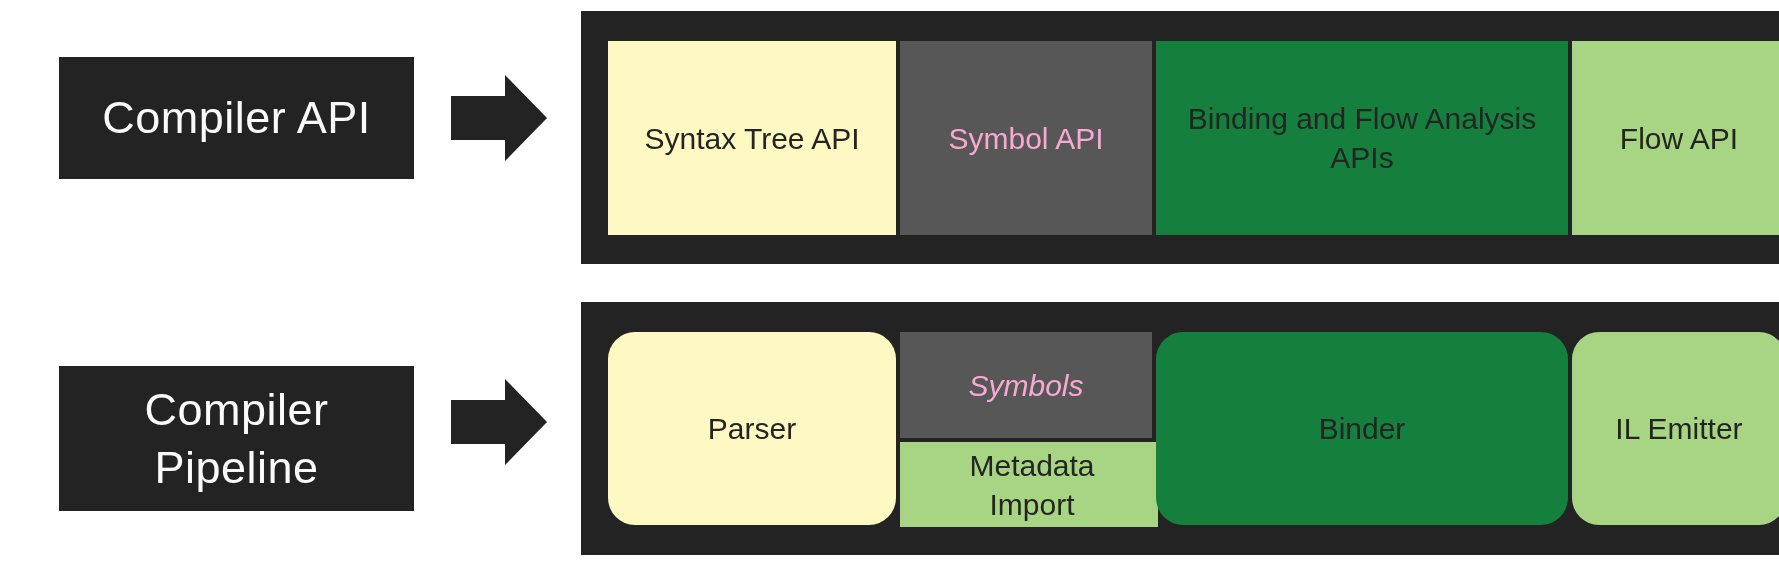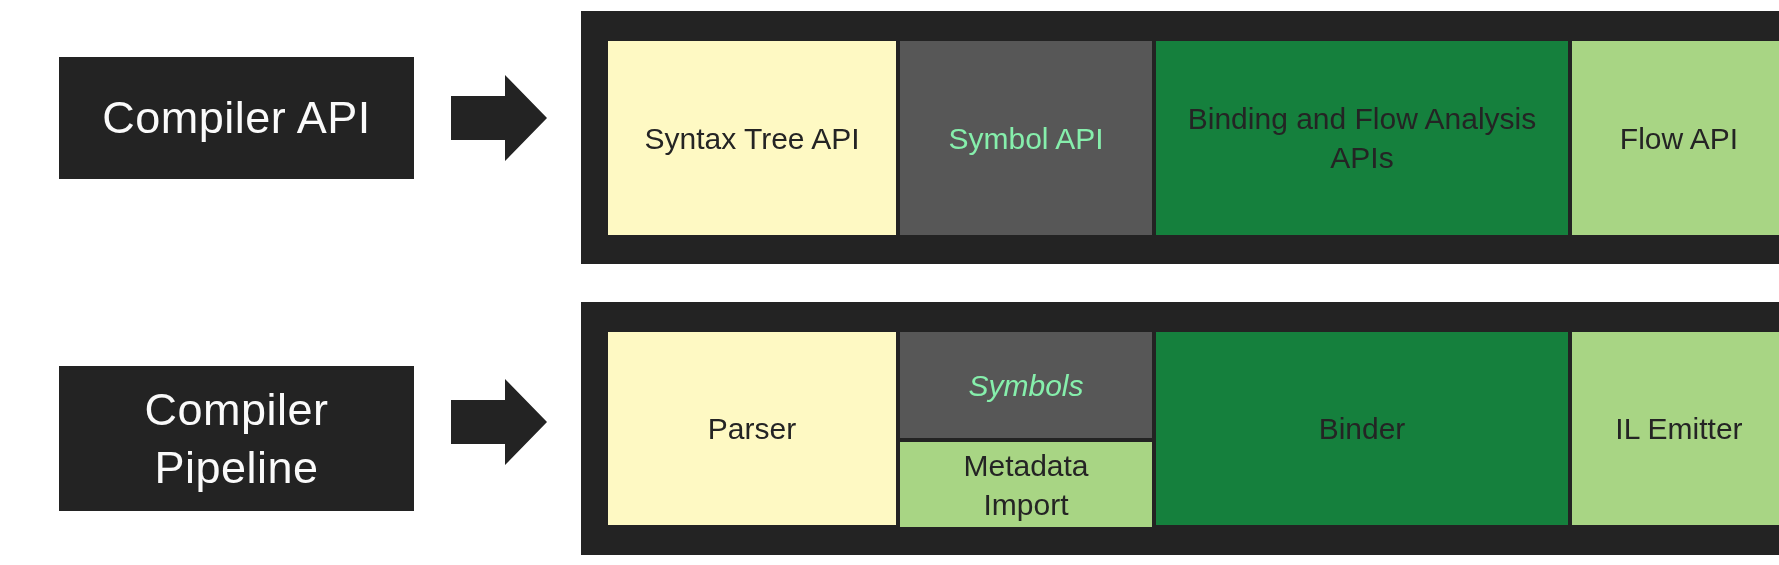--- a/index.html
+++ b/index.html
@@ -65,34 +65,34 @@
     align-items: center;
     justify-content: center;
     text-align: center;
     font-size: 30px;
     font-weight: 300;
     color: #242424;
     white-space: pre-line;
     line-height: 1.3;
   }
   .green  { background: #fef9c3; }
-  .gray   { background: #575757; color: #86efac; }
+  .gray   { background: #575757; color: #f9a8d4; }
   .blue   { background: #15803d; }
   .lgreen { background: #a8d584; }
 
   
   .col-1 { left: 27px;  width: 288px; }
   .col-2 { left: 319px; width: 252px; }
   .col-3 { left: 575px; width: 412px; }
   .col-4 { left: 991px; width: 214px; }
 
   .row-full   { top: 30px; height: 194px; }
-  .row-full-b { top: 30px; height: 193px; }
+  .row-full-b { top: 30px; height: 193px; border-radius: 27px; }
   .row-sym    { top: 30px;  height: 106px; font-style: italic; }
-  .row-meta   { top: 140px; height: 85px; }
+  .row-meta   { top: 140px; height: 85px; padding-left: 6px; }
 </style>
 </head>
 <body>
 
 <div class="diagram">
 
   <div class="label-box label-api">Compiler API</div>
 
   <div class="arrow arrow-1">
     <svg viewBox="0 0 96 86" xmlns="http://www.w3.org/2000/svg" aria-hidden="true">

